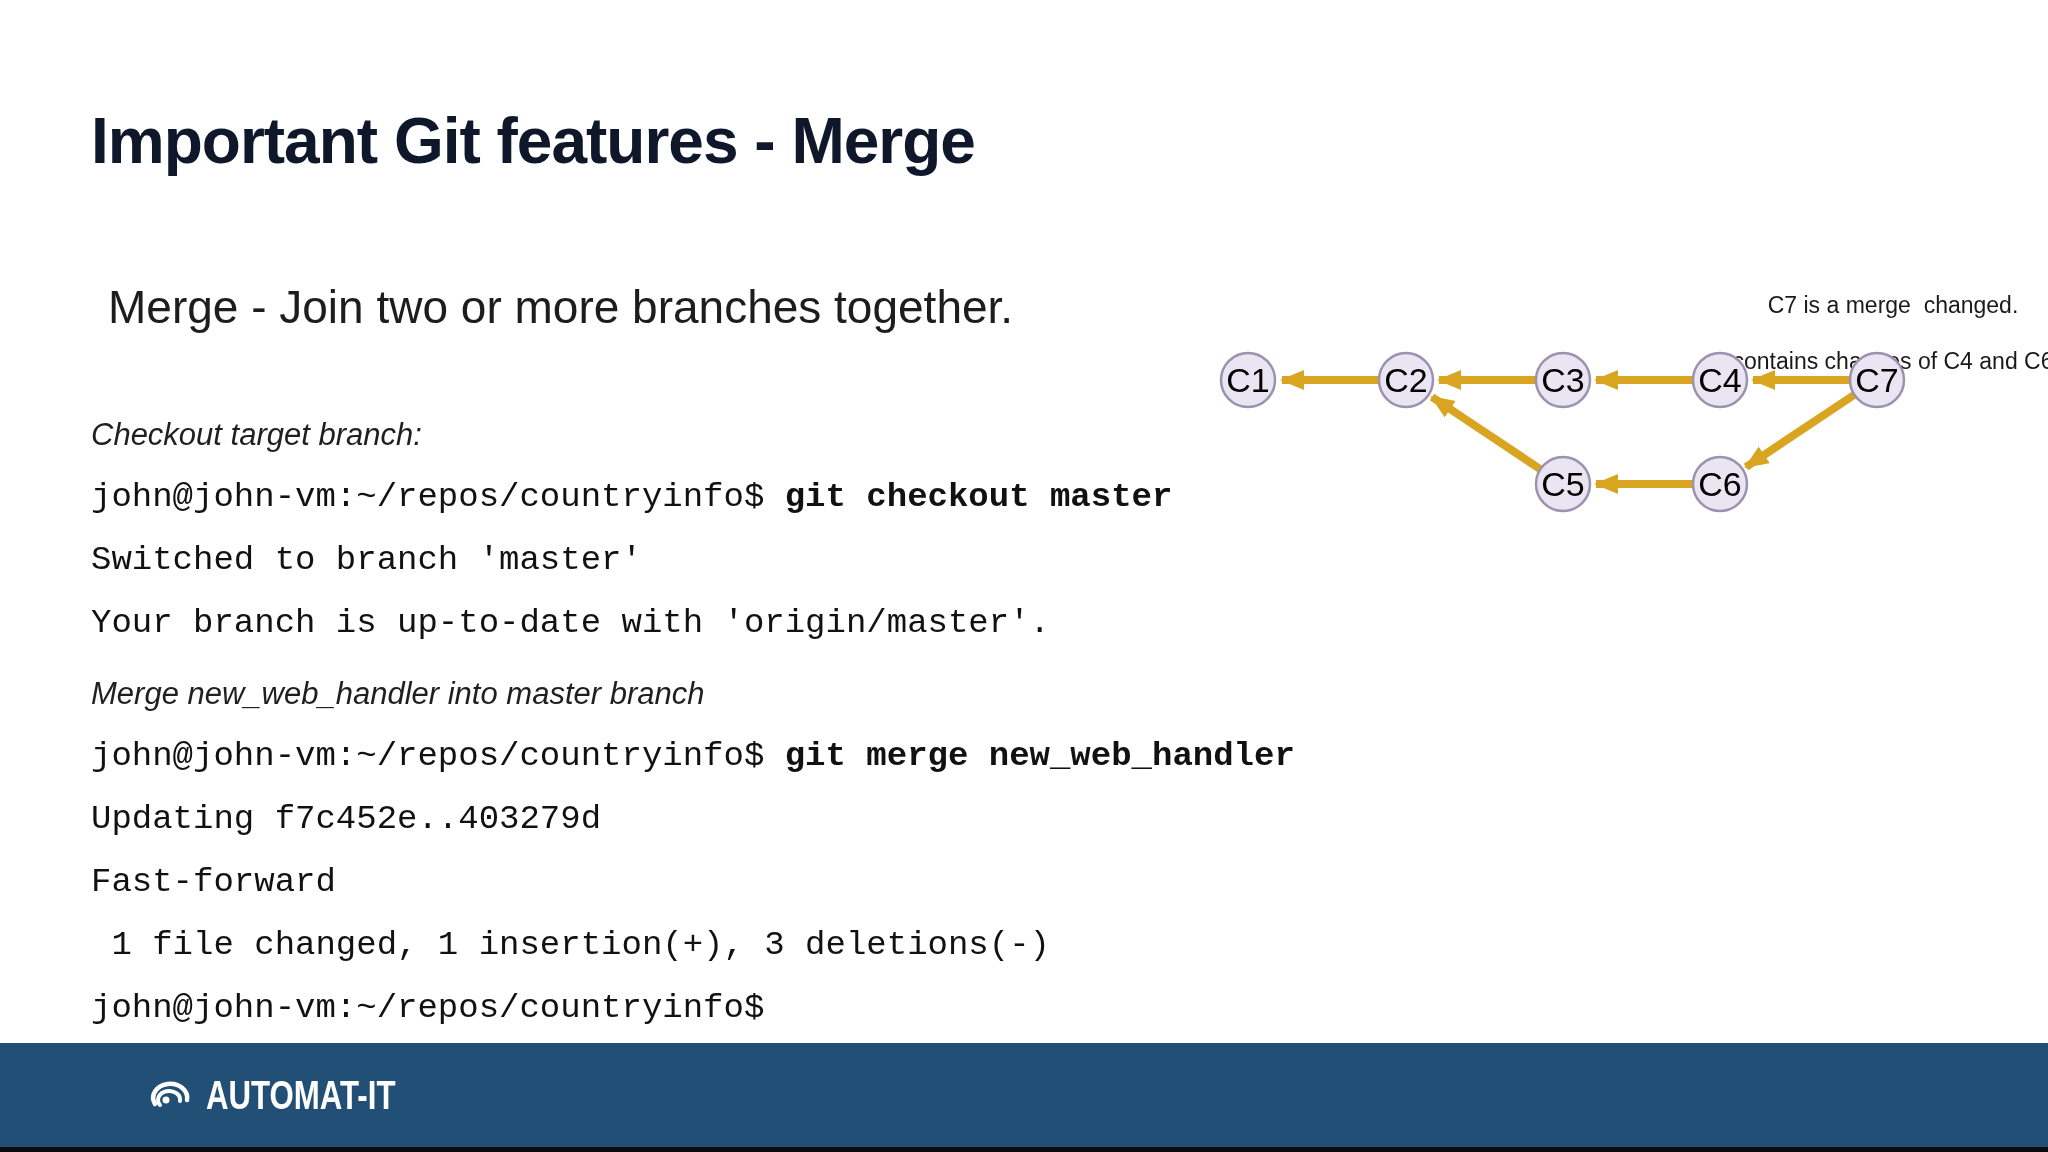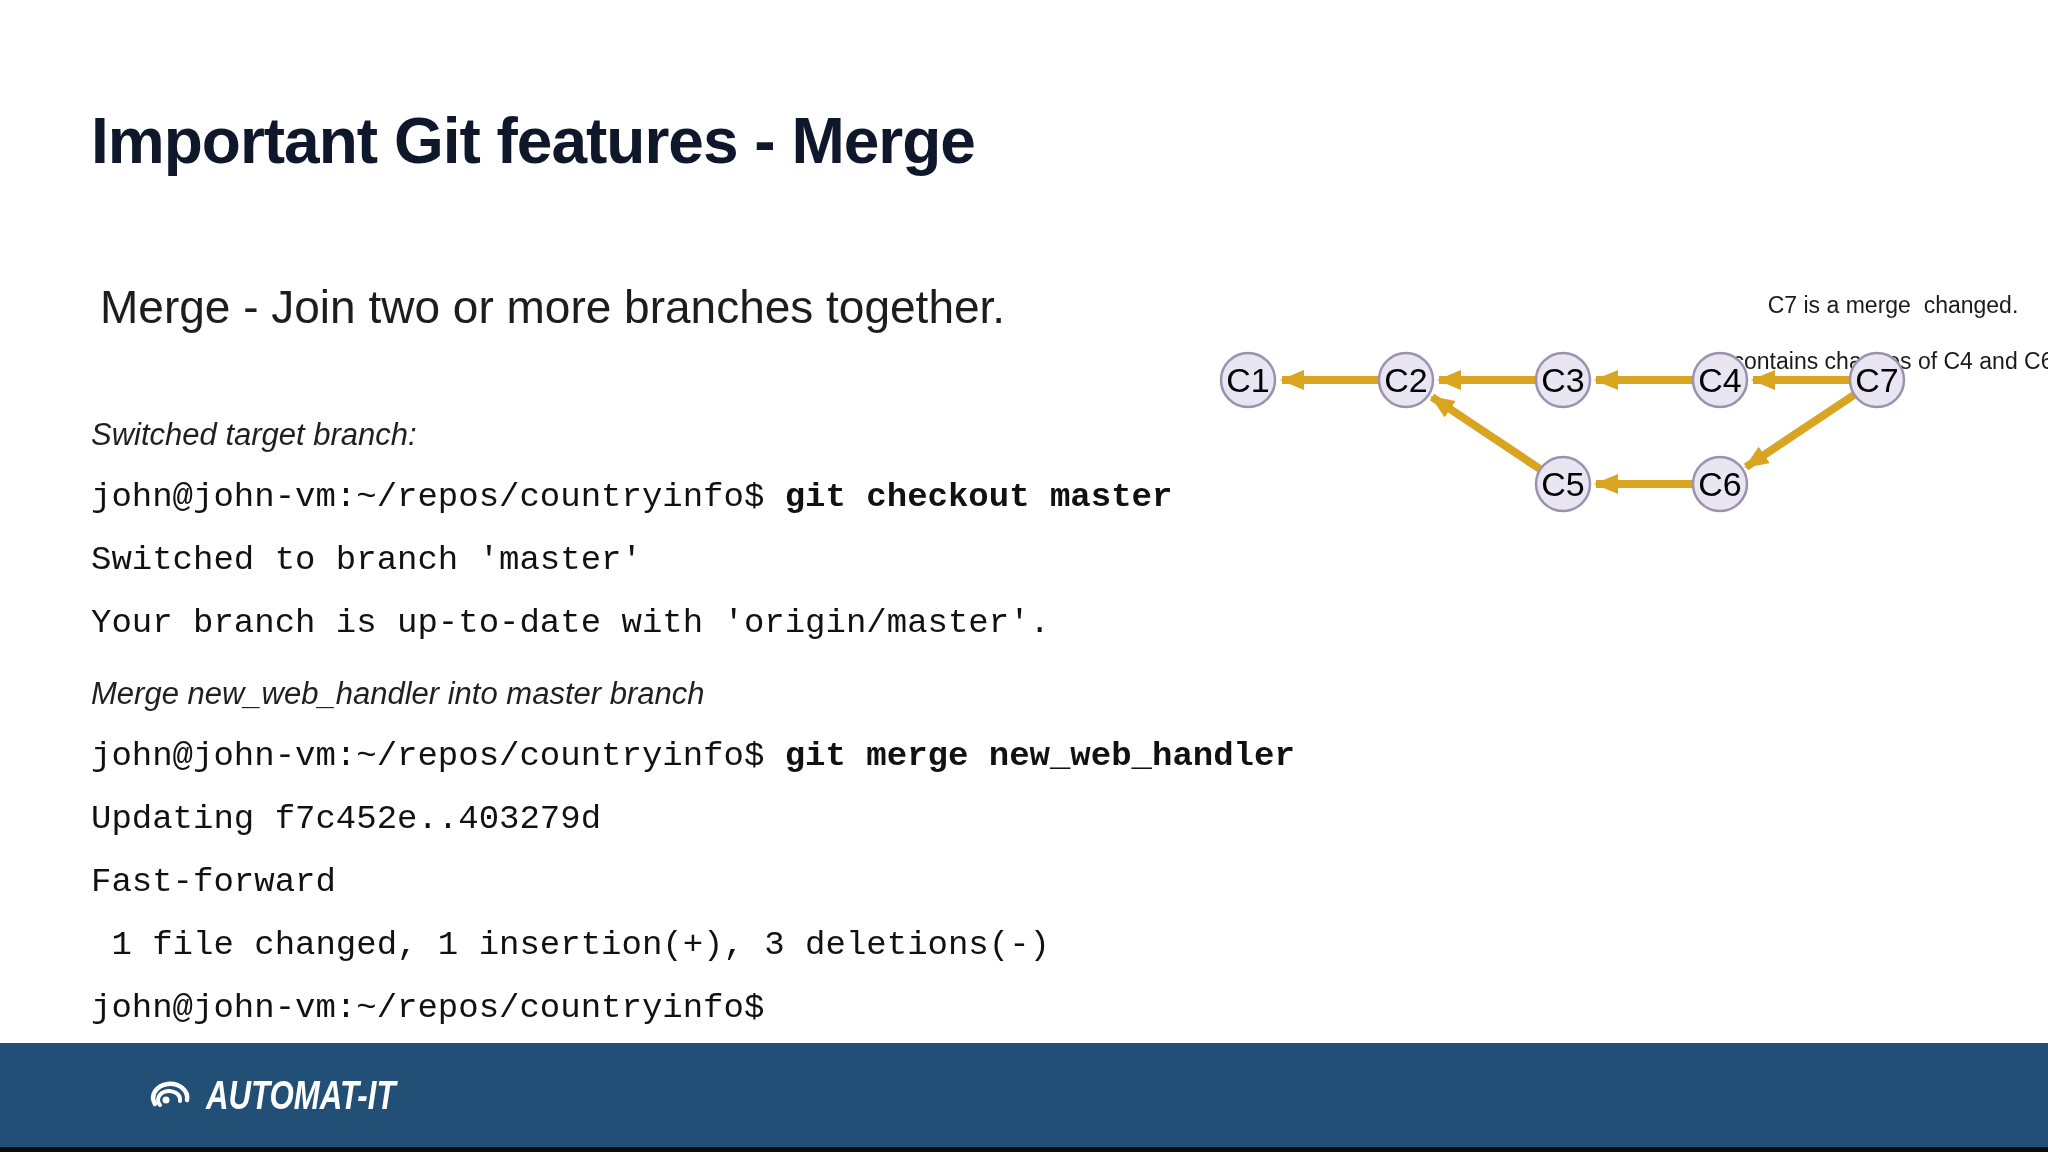--- a/index.html
+++ b/index.html
@@ -9,21 +9,21 @@
     background:#ffffff;
     overflow:hidden;
     font-family:"Liberation Sans",sans-serif;
   }
   .title{
     position:absolute;left:91px;top:104px;
     font-size:64px;font-weight:bold;letter-spacing:-1px;
     color:#0f172a;margin:0;
   }
   .subtitle{
-    position:absolute;left:100px;top:280px;
+    position:absolute;left:108px;top:280px;
     font-size:46px;font-weight:400;color:#1d1d1d;
   }
   .terminal{
     position:absolute;left:91px;top:414px;
     color:#111111;
   }
   .tl{
     height:41px;line-height:41px;
     font-family:"Liberation Mono",monospace;
     font-size:34px;white-space:pre;margin-top:22px;
@@ -51,39 +51,39 @@
   .footer{
     position:absolute;left:0;top:1043px;width:2048px;height:104px;
     background:#224F75;
   }
   .bottom-strip{
     position:absolute;left:0;top:1147px;width:2048px;height:5px;
     background:#0b0b0b;
   }
   .logo{
     position:absolute;left:148px;top:30px;
-    display:flex;align-items:center;gap:12px;font-style:italic;
+    display:flex;align-items:center;gap:12px;
   }
   .brand{
     color:#ffffff;font-weight:bold;font-size:40px;letter-spacing:0px;
     transform:scaleX(0.78);transform-origin:left center;
     white-space:nowrap;
   }
 </style>
 </head>
 <body>
 
 <div class="slide">
 
   <h1 class="title">Important Git features - Merge</h1>
 
   <div class="subtitle">Merge - Join two or more branches together.</div>
 
   <div class="terminal">
-    <div class="th">Switched target branch:</div>
+    <div class="th">Checkout target branch:</div>
     <div class="tl"><span>john@john-vm:~/repos/countryinfo$ </span><span class="cmd">git checkout master</span></div>
     <div class="tl">Switched to branch 'master'</div>
     <div class="tl">Your branch is up-to-date with 'origin/master'.</div>
 
     <div class="th second">Merge new_web_handler into master branch</div>
     <div class="tl"><span>john@john-vm:~/repos/countryinfo$ </span><span class="cmd">git merge new_web_handler</span></div>
     <div class="tl">Updating f7c452e..403279d</div>
     <div class="tl">Fast-forward</div>
     <div class="tl"> 1 file changed, 1 insertion(+), 3 deletions(-)</div>
     <div class="tl">john@john-vm:~/repos/countryinfo$</div>

